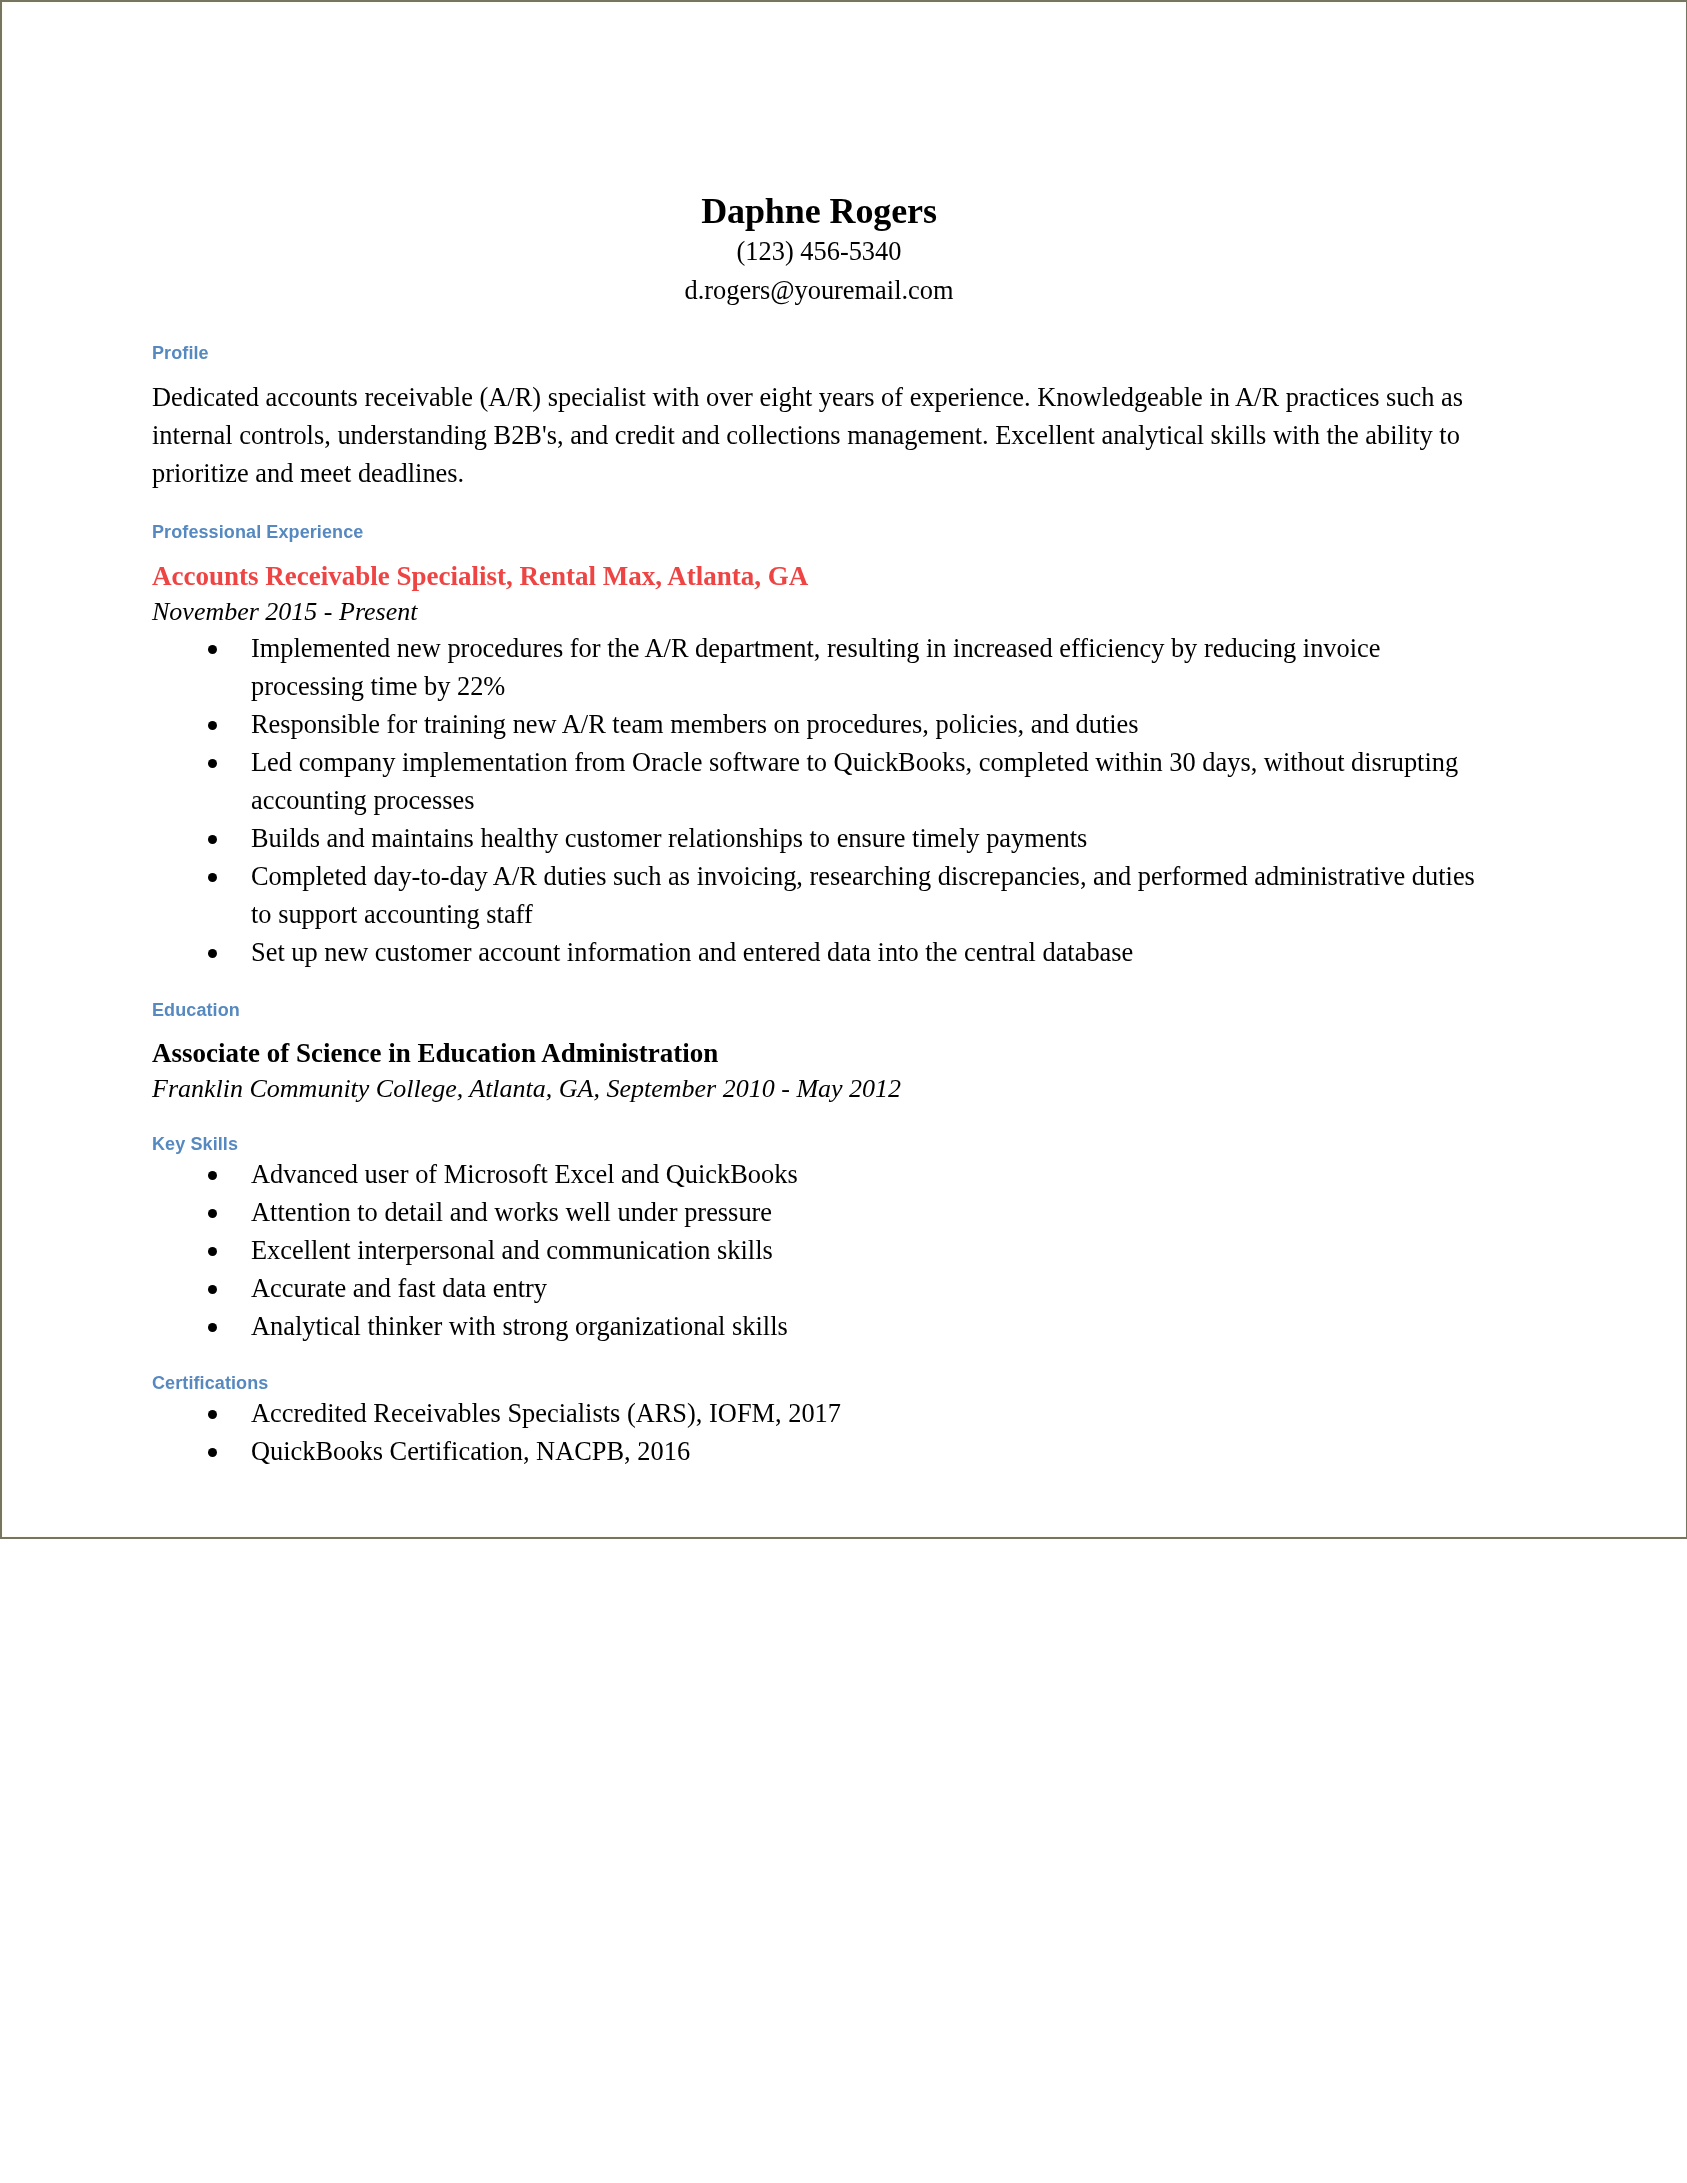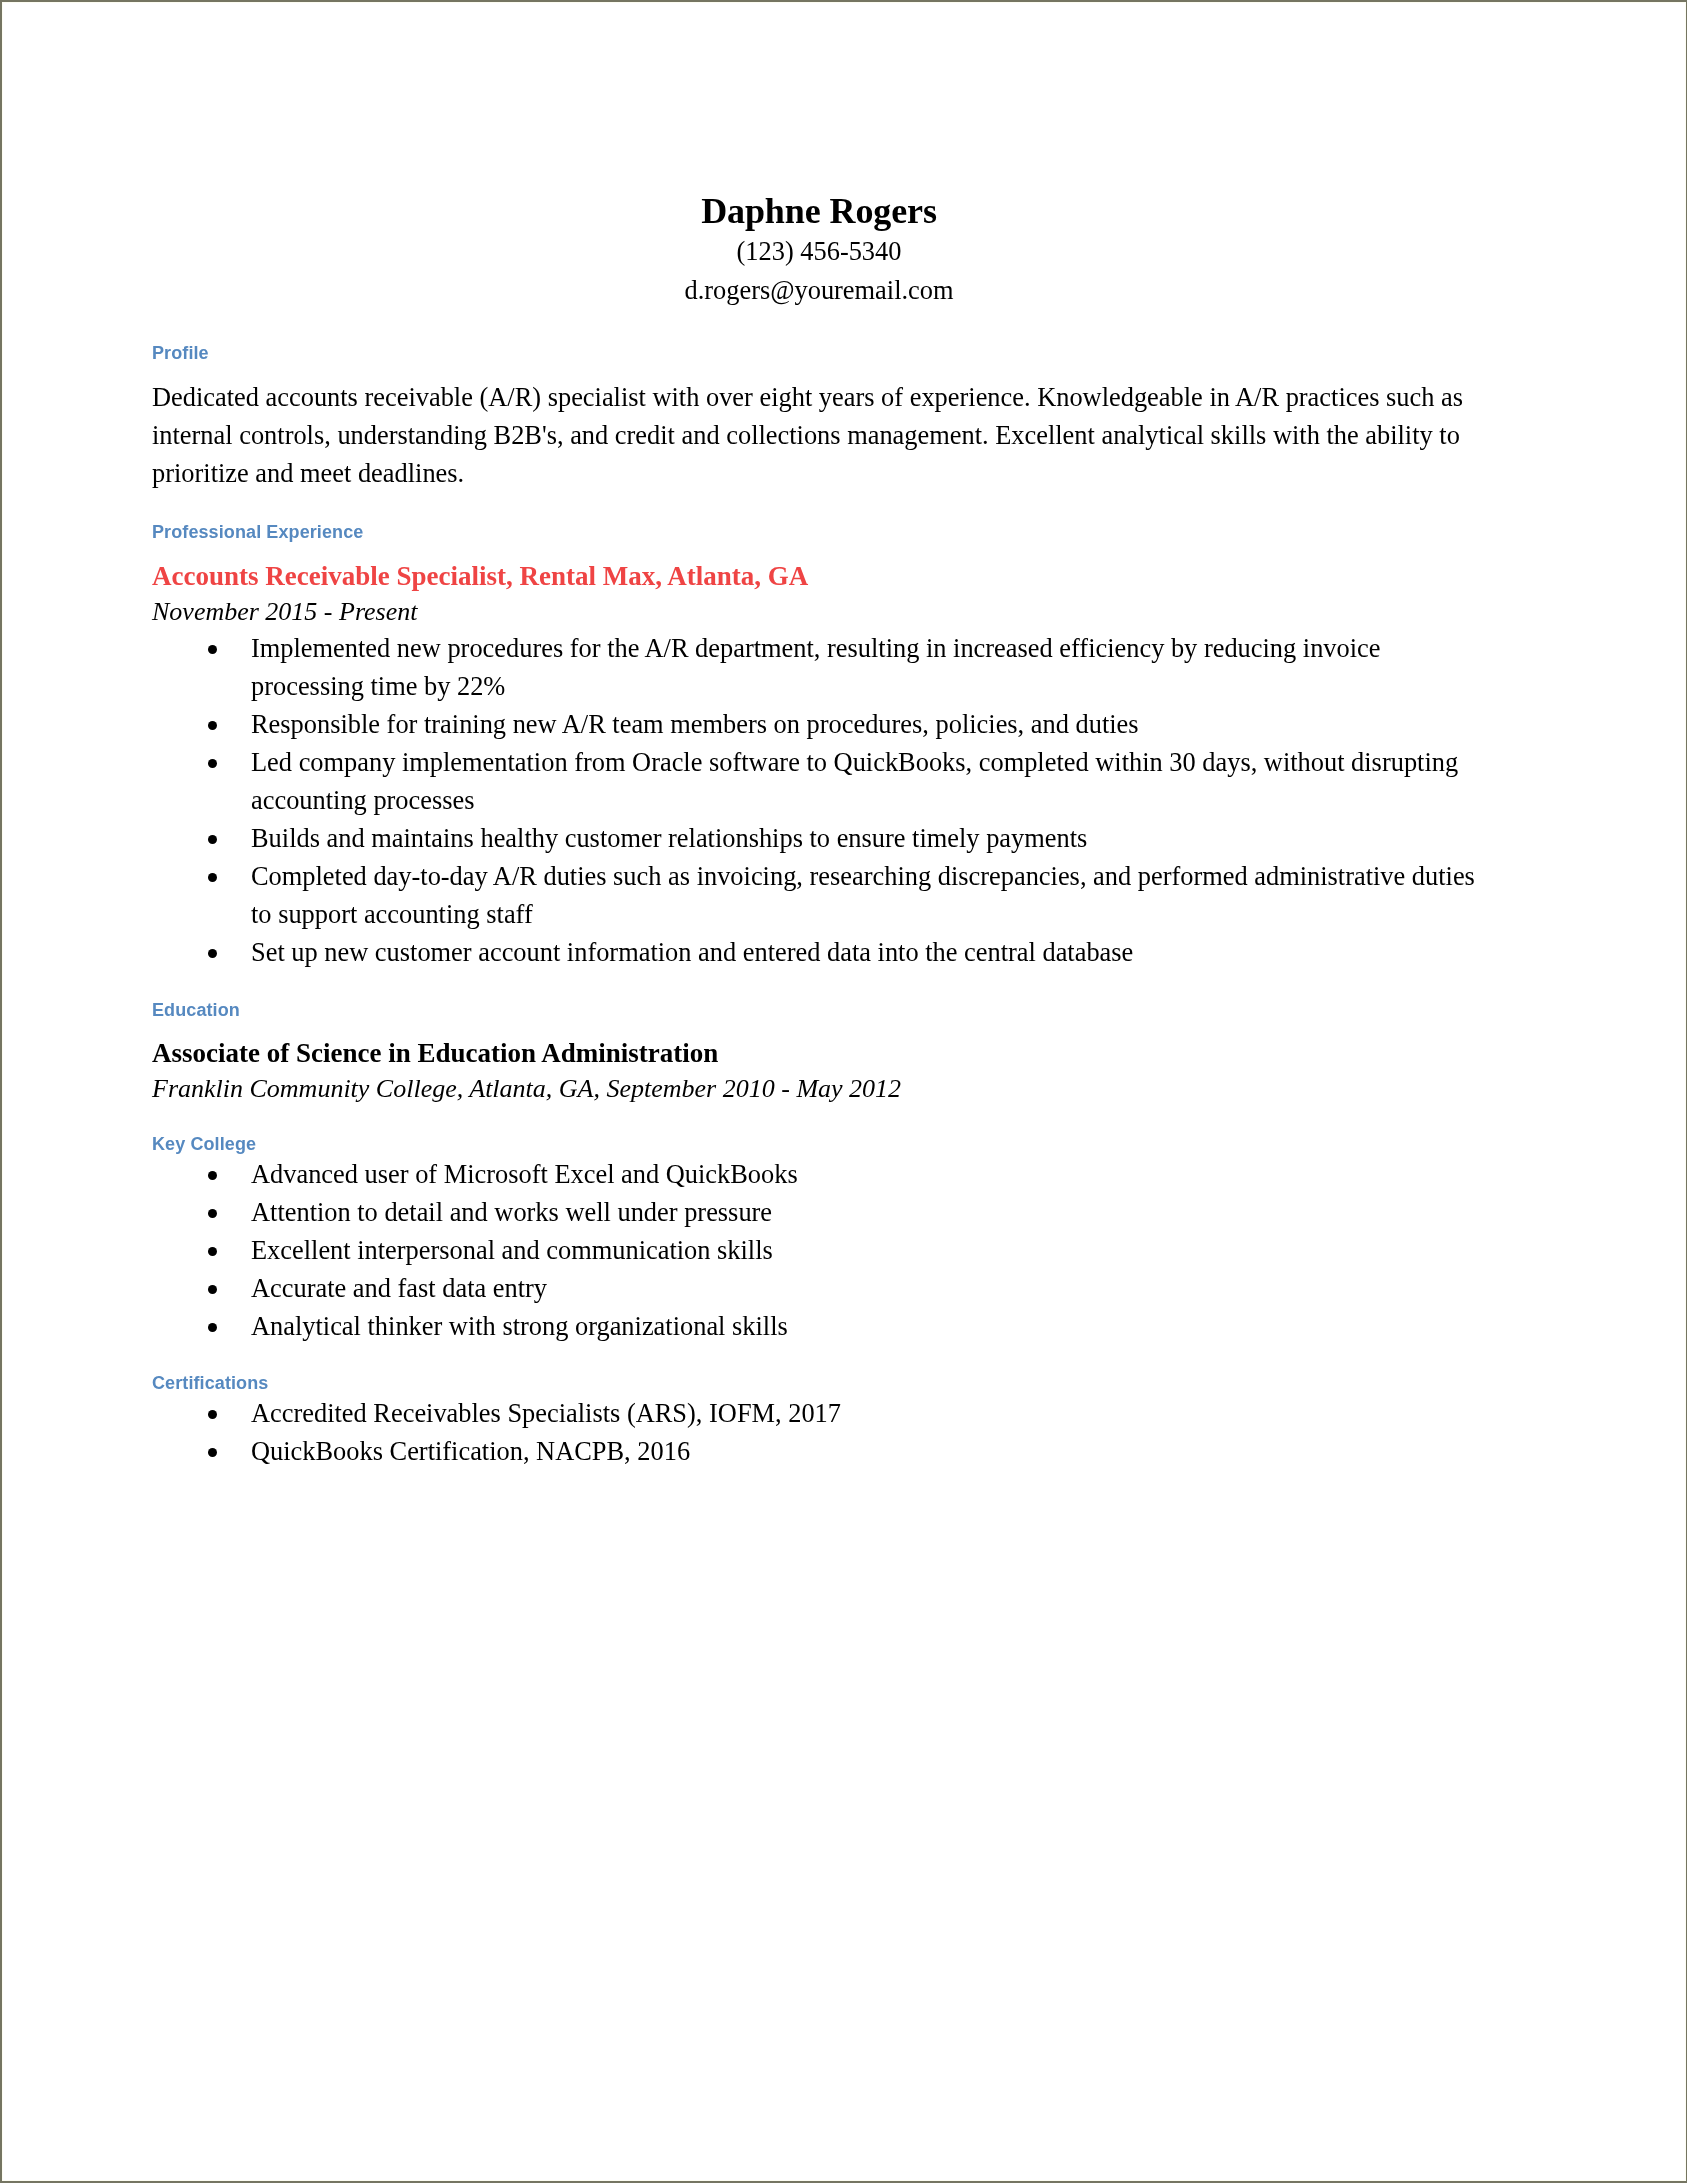--- a/index.html
+++ b/index.html
@@ -3,21 +3,21 @@
 <meta charset="utf-8">
 <style>
   html, body {
     margin: 0;
     padding: 0;
     background: #ffffff;
   }
   .page {
     position: relative;
     width: 1688px;
-    height: 2183px;
+    height: 1539px;
     background: #ffffff;
     box-sizing: border-box;
     border: 2px solid #757562;
     overflow: hidden;
     font-family: "Liberation Serif", "DejaVu Serif", serif;
   }
   .page-inner {
     position: absolute;
     left: 0; top: 0; right: 0; bottom: 0;
     border: 1.3px solid #fdfdf2;
@@ -168,21 +168,21 @@
         <li>Completed day-to-day A/R duties such as invoicing, researching discrepancies, and performed administrative duties to support accounting staff</li>
         <li>Set up new customer account information and entered data into the central database</li>
       </ul>
 
       <div class="sec-head sp-edu-head">Education</div>
       <div class="sp-edu-body">
         <div class="edu-degree">Associate of Science in Education Administration</div>
         <div class="edu-school">Franklin Community College, Atlanta, GA, September 2010 - May 2012</div>
       </div>
 
-      <div class="sec-head sp-skills-head">Key College</div>
+      <div class="sec-head sp-skills-head">Key Skills</div>
       <ul class="bullets sp-skills-list">
         <li>Advanced user of Microsoft Excel and QuickBooks</li>
         <li>Attention to detail and works well under pressure</li>
         <li>Excellent interpersonal and communication skills</li>
         <li>Accurate and fast data entry</li>
         <li>Analytical thinker with strong organizational skills</li>
       </ul>
 
       <div class="sec-head sp-cert-head">Certifications</div>
       <ul class="bullets sp-cert-list">

